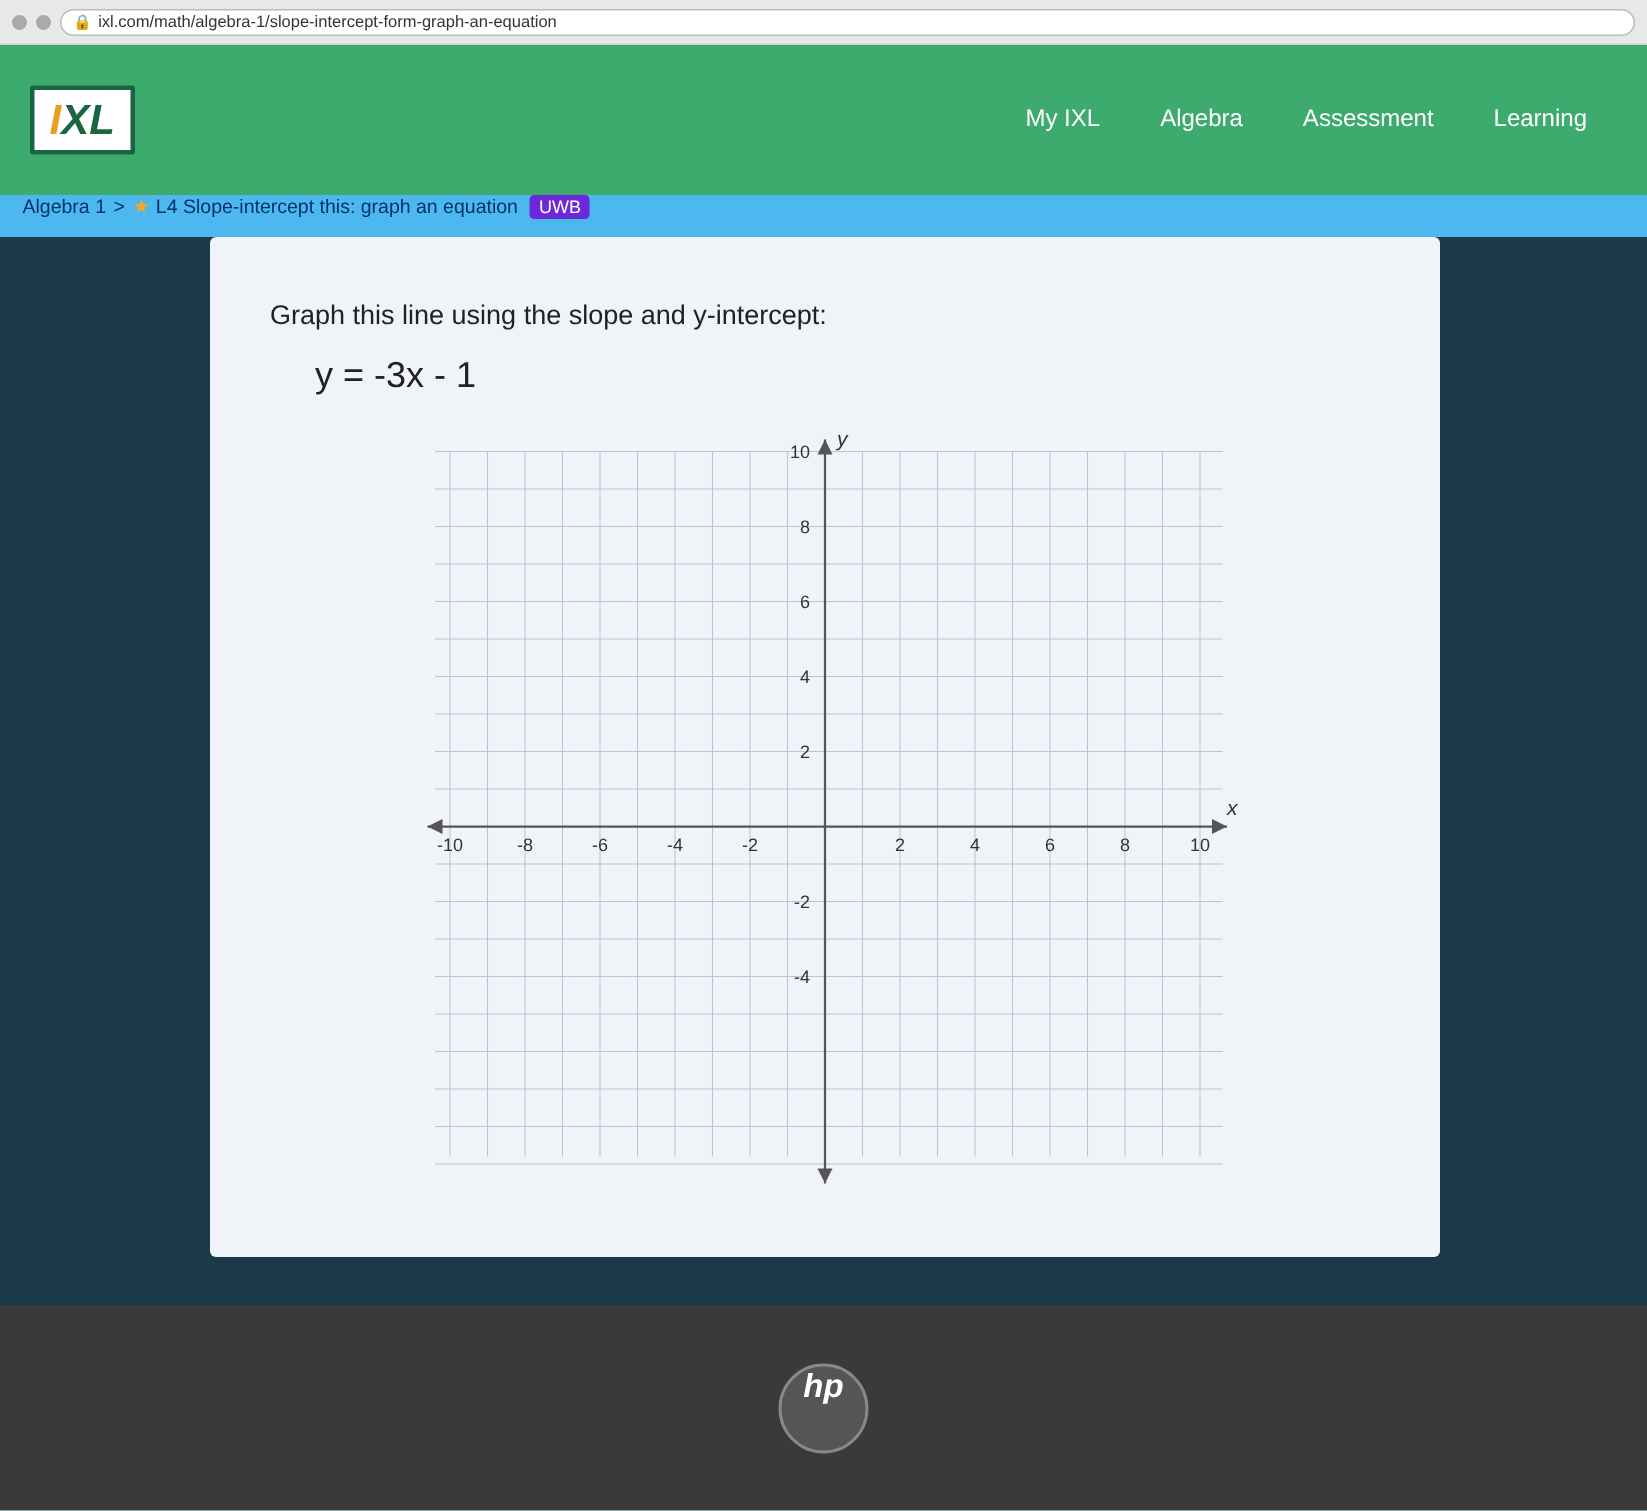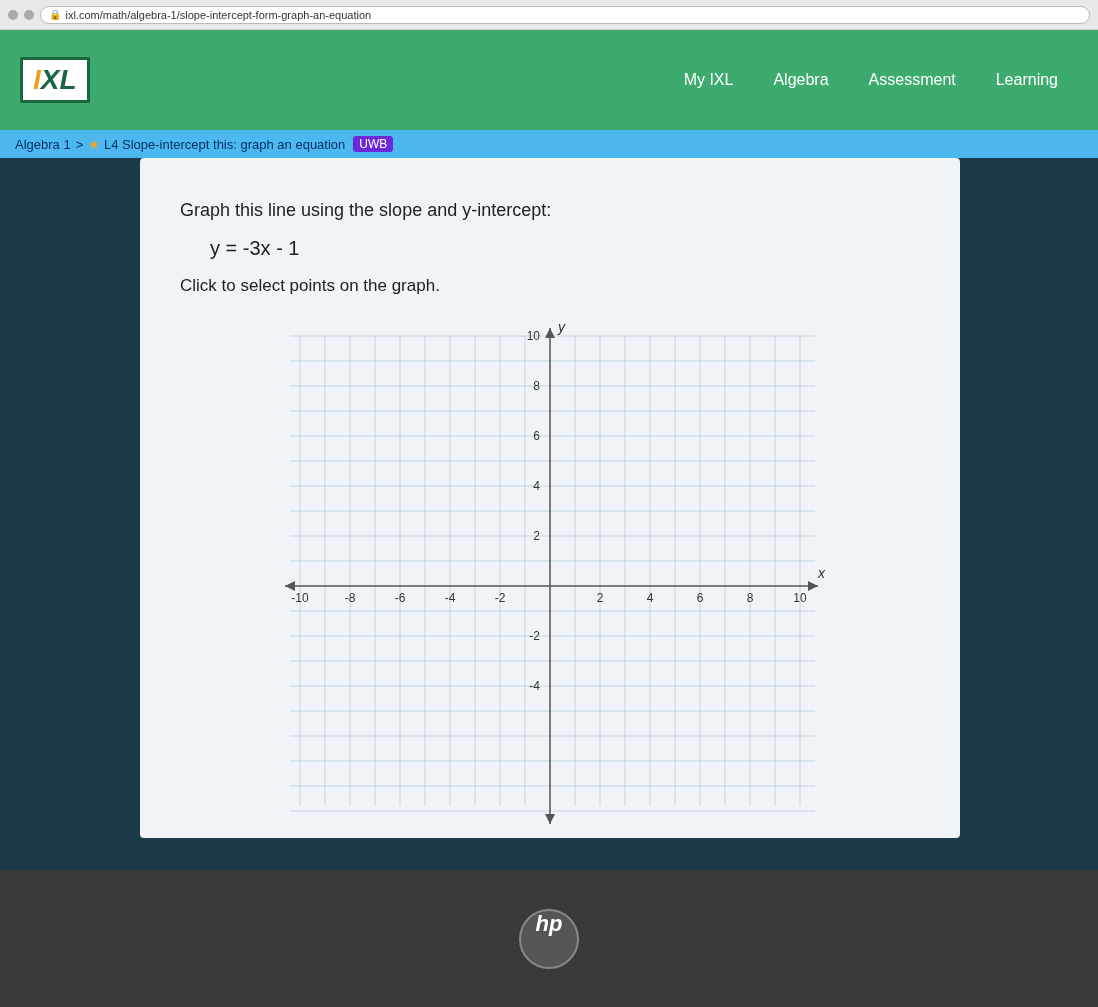--- a/index.html
+++ b/index.html
@@ -102,21 +102,21 @@
     }
 
     
     .breadcrumb-bar {
       position: absolute;
       top: 130px; left: 0;
       width: 100%;
       height: 28px;
       background: #4db8f0;
       display: flex;
-      align-items: center;
+      align-items: flex-start;
       padding: 0 15px;
       font-size: 13px;
       color: #003366;
     }
 
     .breadcrumb-bar a {
       color: #003366;
       text-decoration: none;
     }
 
@@ -136,21 +136,21 @@
     }
 
     .problem-instruction {
       font-size: 18px;
       color: #222;
       margin-bottom: 16px;
       font-weight: 400;
     }
 
     .equation {
-      font-size: 20px;
+      font-size: 24px;
       color: #222;
       margin-bottom: 16px;
       margin-left: 30px;
       font-weight: 500;
     }
 
     .click-instruction {
       font-size: 17px;
       color: #222;
       margin-bottom: 20px;
@@ -223,21 +223,20 @@
   <a>Algebra 1</a>
   <span class="breadcrumb-sep">&gt;</span>
   <span class="star-icon">★</span>
   <span>L4 Slope-intercept this: graph an equation</span>
   <span style="margin-left:8px; background:#6d28d9; color:white; padding:1px 6px; border-radius:3px; font-size:12px;">UWB</span>
 </div>
 
 <div class="main-content">
   <div class="problem-instruction">Graph this line using the slope and y-intercept:</div>
   <div class="equation">y = -3x - 1</div>
-  <div class="click-instruction">Click to select points on the graph.</div>
 
   <div class="graph-container">
     <svg class="graph-svg" width="560" height="520" viewBox="0 0 560 520">
 
       <g stroke="#b0c8d8" stroke-width="0.7">
 
         <line x1="30" y1="20" x2="30" y2="490"></line>
         <line x1="55" y1="20" x2="55" y2="490"></line>
         <line x1="80" y1="20" x2="80" y2="490"></line>
         <line x1="105" y1="20" x2="105" y2="490"></line>

